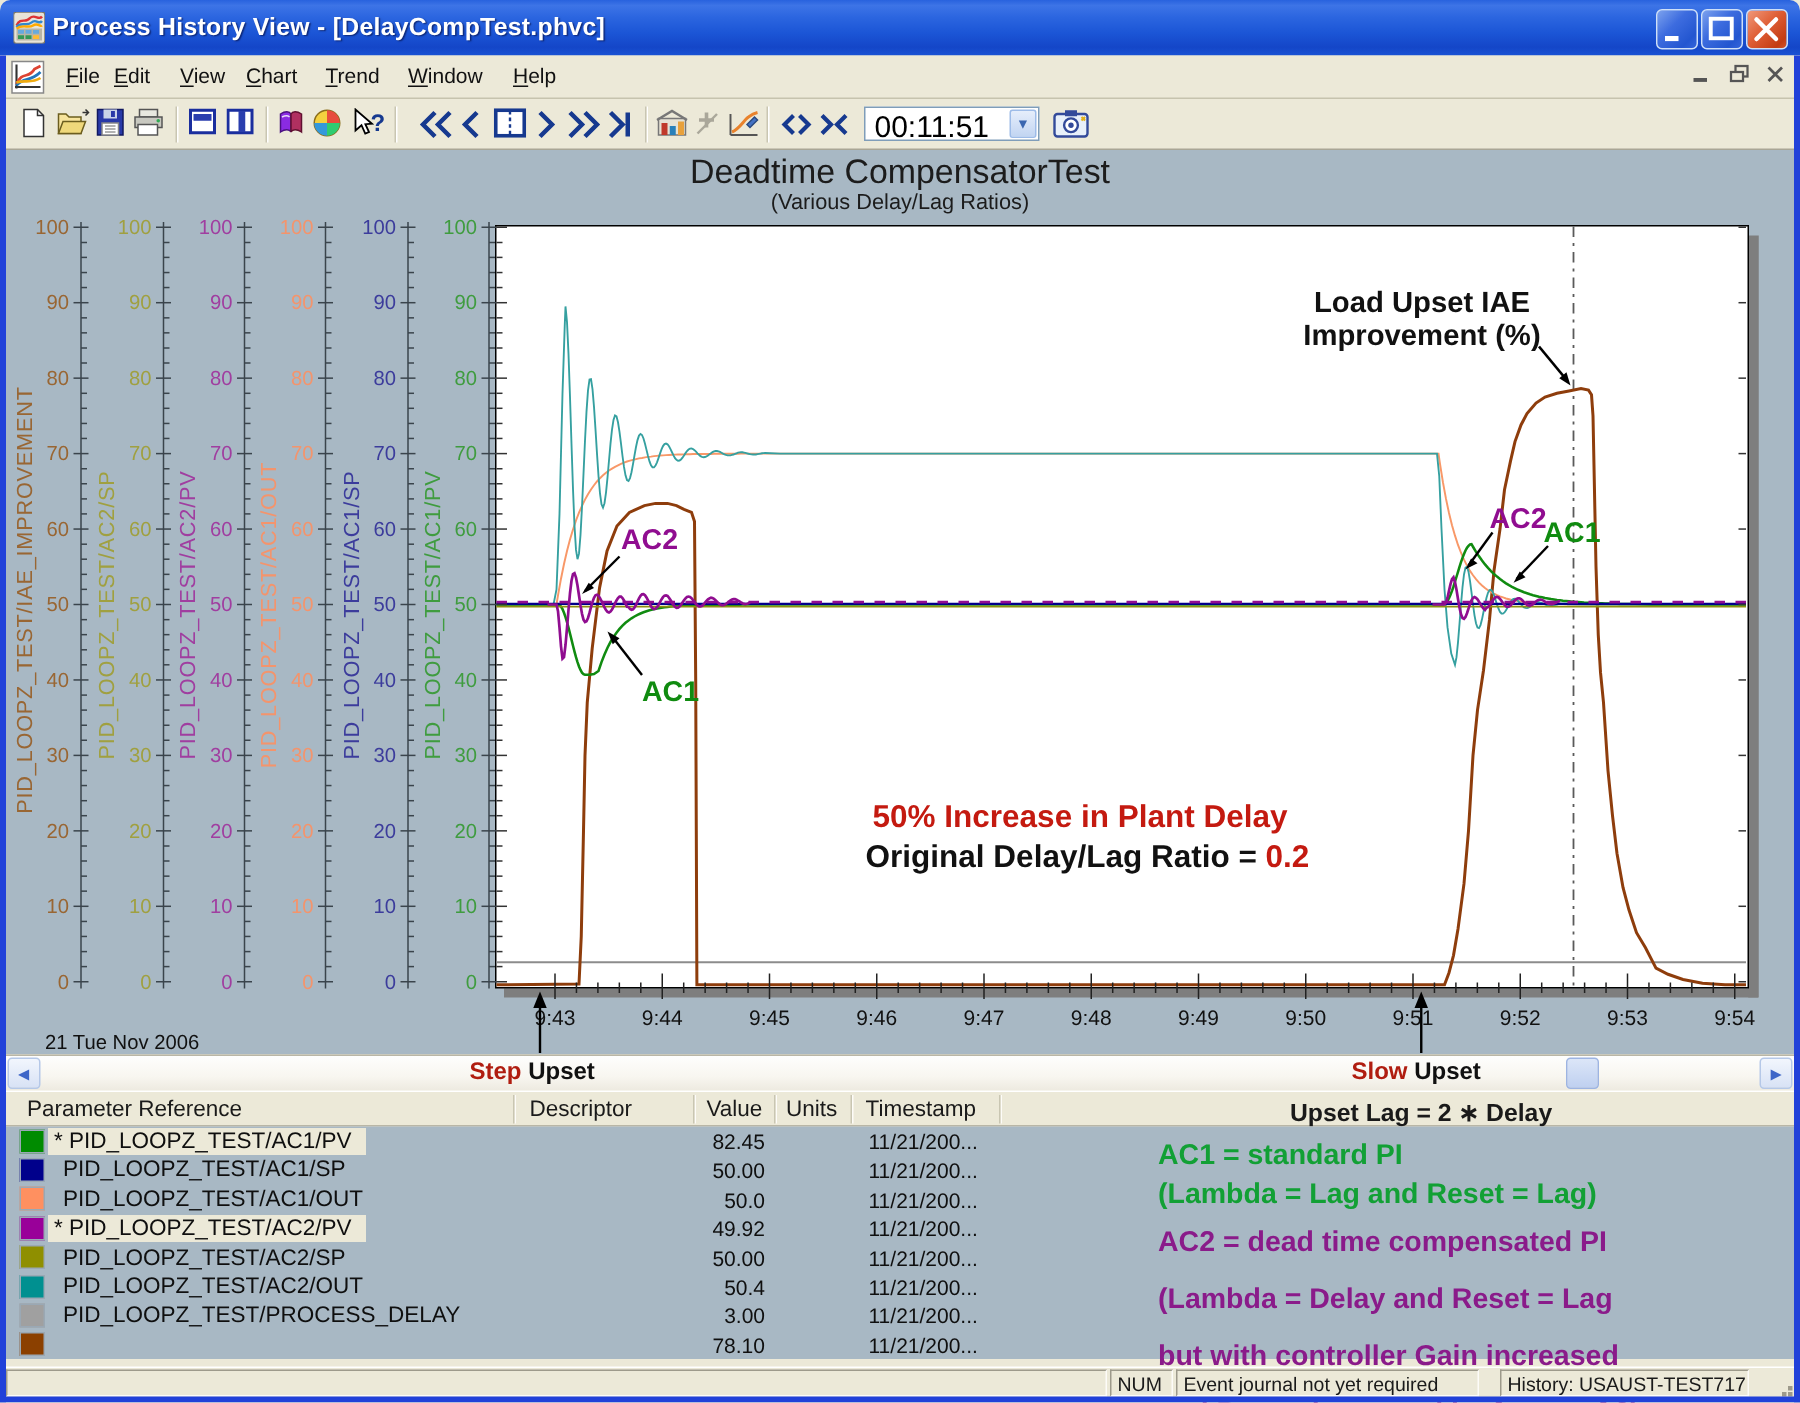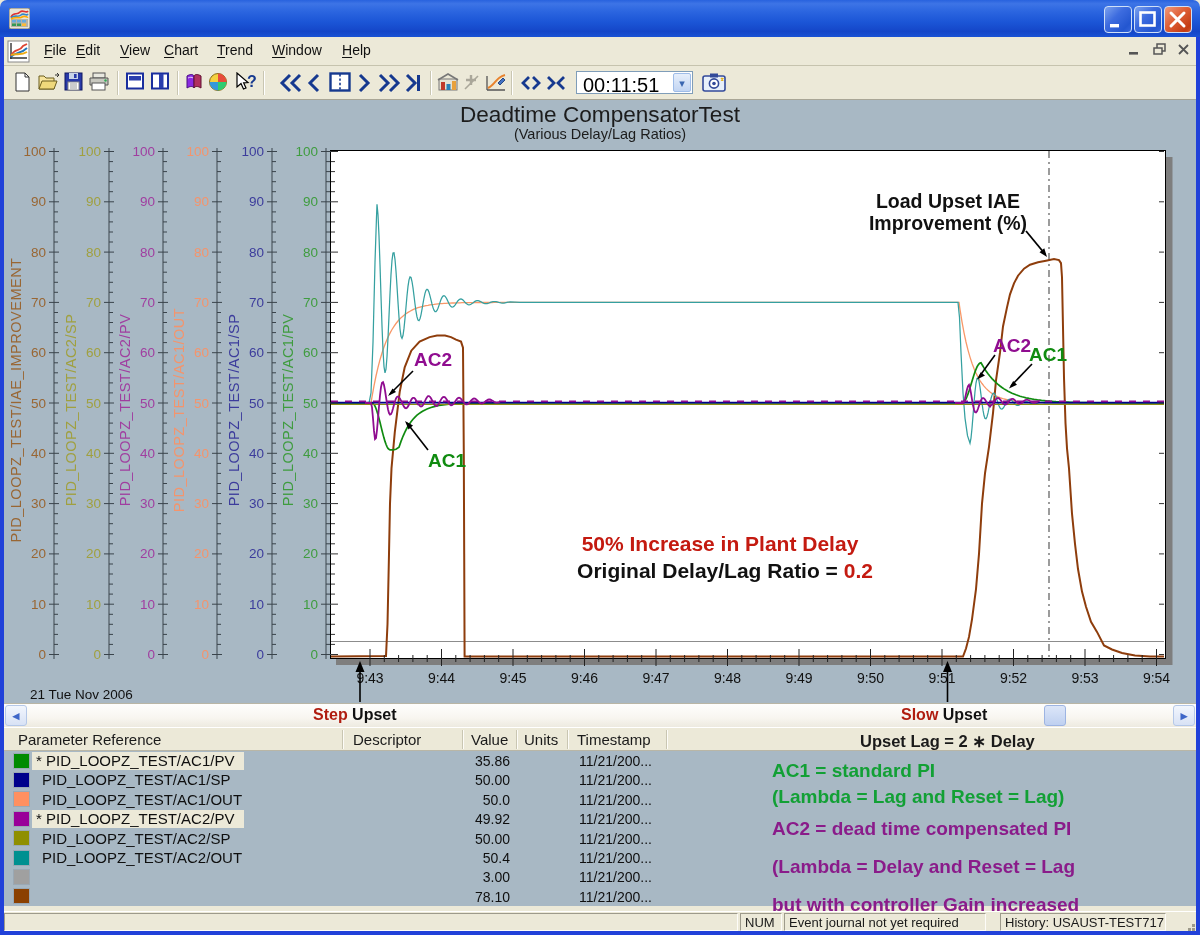--- a/index.html
+++ b/index.html
@@ -64,20 +64,21 @@
     <rect x="3" y="12" width="4" height="2.5" fill="#6ad"></rect>
       <rect x="8" y="12" width="4" height="2.5" fill="#6ad"></rect>
       <rect x="13" y="12" width="4" height="2.5" fill="#6ad"></rect>
     <rect x="3" y="15.5" width="4" height="2.5" fill="#395"></rect>
       <rect x="8" y="15.5" width="4" height="2.5" fill="#395"></rect>
       <rect x="13" y="15.5" width="4" height="2.5" fill="#fb3"></rect>
     <path d="M2,9 C5,3 8,8 11,4 C14,1 17,6 19,3" stroke="#d33" stroke-width="1.6" fill="none"></path>
     <path d="M2,10 C5,6 9,10 12,7 C15,4 17,9 19,6" stroke="#38c" stroke-width="1.6" fill="none"></path>
     <path d="M2,11 C6,8 10,11 13,9 C16,7 18,10 19,9" stroke="#fa0" stroke-width="1.6" fill="none"></path>
   </svg>
+  <div class="titletxt">Process History View - [DelayCompTest.phvc]</div>
   <div class="tbtn b" style="left:1104px"><svg width="26" height="25">
         <rect x="5" y="17" width="9" height="3.4" fill="#fff"></rect>
       </svg></div>
   <div class="tbtn b" style="left:1134px"><svg width="26" height="25">
         <rect x="5.5" y="5.5" width="14" height="13" fill="none" stroke="#fff" stroke-width="2.6"></rect>
       </svg></div>
   <div class="tbtn r" style="left:1164px"><svg width="26" height="25">
         <path d="M6,6 L19,19 M19,6 L6,19" stroke="#fff" stroke-width="3" stroke-linecap="round"></path>
       </svg></div>
 </div>
@@ -817,21 +818,21 @@
   <div class="hsep" style="left:512px"></div>
   <div class="hsep" style="left:563px"></div>
   <div class="hsep" style="left:662px"></div>
   <div class="hcell" style="left:856px;font-weight:bold;font-size:16.5px;top:4px">Upset Lag = 2 ∗ Delay</div>
 </div>
 
 <div class="abs tablebg">
   <div class="trow" style="top:0px">
     <div class="swatch" style="background:#008B00"></div>
     <div class="pname hl">* PID_LOOPZ_TEST/AC1/PV</div>
-    <div class="pval">35.86</div>
+    <div class="pval">82.45</div>
       <div class="pts">11/21/200...</div>
   </div>
   <div class="trow" style="top:19.4px">
     <div class="swatch" style="background:#00008B"></div>
     <div class="pname" style="left:38px">PID_LOOPZ_TEST/AC1/SP</div>
     <div class="pval">50.00</div>
       <div class="pts">11/21/200...</div>
   </div>
   <div class="trow" style="top:38.8px">
     <div class="swatch" style="background:#FF9060"></div>
@@ -852,20 +853,21 @@
       <div class="pts">11/21/200...</div>
   </div>
   <div class="trow" style="top:97px">
     <div class="swatch" style="background:#009090"></div>
     <div class="pname" style="left:38px">PID_LOOPZ_TEST/AC2/OUT</div>
     <div class="pval">50.4</div>
       <div class="pts">11/21/200...</div>
   </div>
   <div class="trow" style="top:116.4px">
     <div class="swatch" style="background:#A0A0A0"></div>
+    <div class="pname" style="left:38px">PID_LOOPZ_TEST/PROCESS_DELAY</div>
     <div class="pval">3.00</div>
       <div class="pts">11/21/200...</div>
   </div>
   <div class="trow" style="top:135.8px">
     <div class="swatch" style="background:#8B4000"></div>
     <div class="pval">78.10</div>
       <div class="pts">11/21/200...</div>
   </div>
 </div>
 

